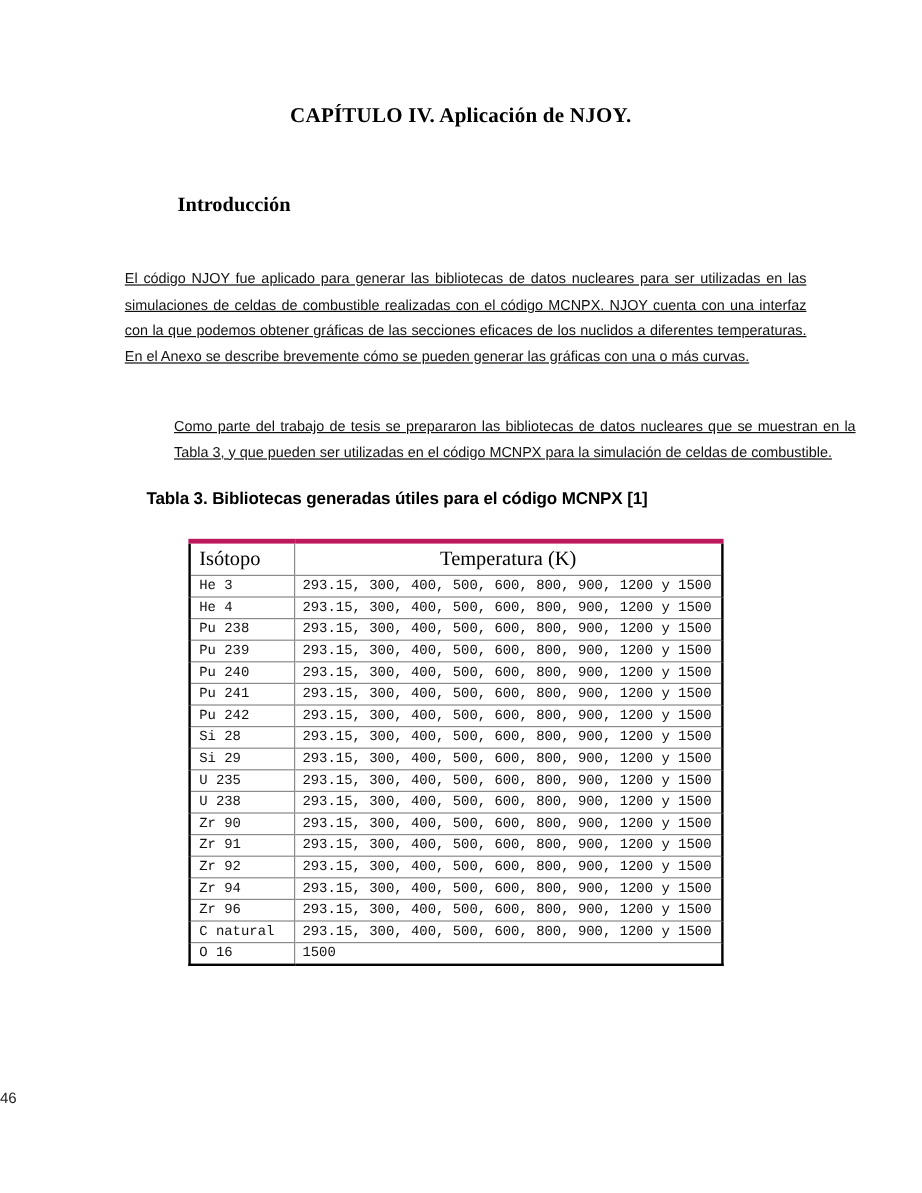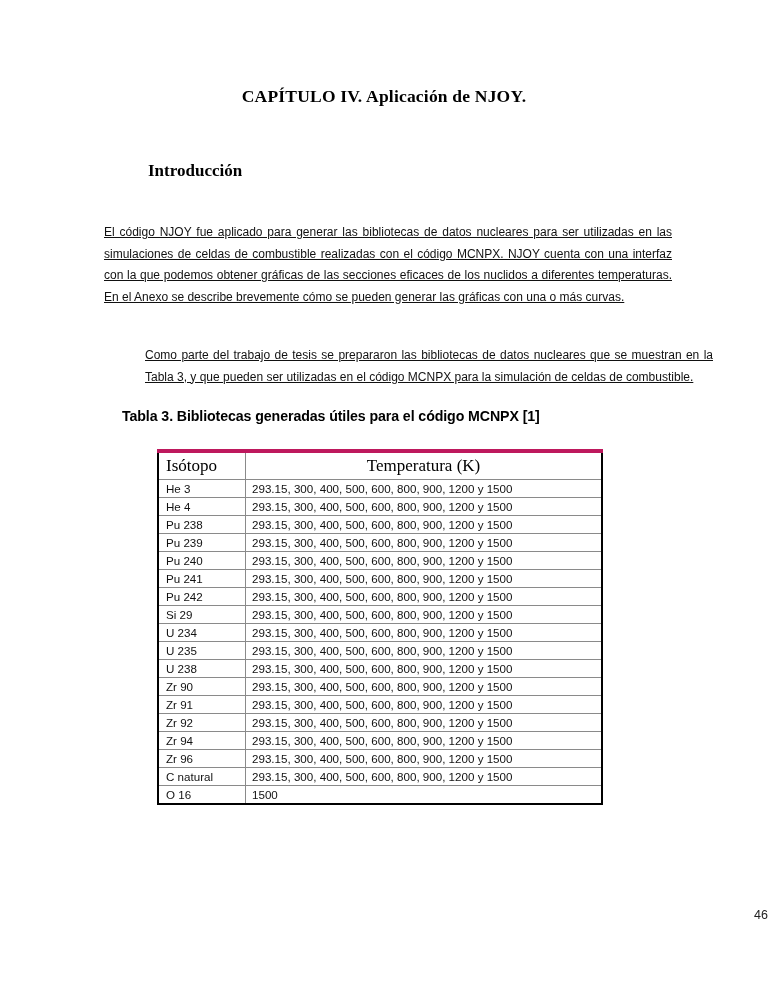--- a/index.html
+++ b/index.html
@@ -109,21 +109,21 @@
     text-align: left;
     padding-left: 7px;
     width: 79px;
   }
   table.libs thead th.col-temp {
     border-right: 2px solid #000;
     text-align: center;
   }
   table.libs tbody td {
     height: 17px;
-    font-family: Liberation Sans, sans-serif;
+    font-family: Liberation Mono, monospace;
     font-size: 11.6px;
     color: #111;
     line-height: 17px;
   }
   table.libs tbody td.cell-iso {
     border-left: 2px solid #000;
     padding-left: 7px;
     width: 79px;
     white-space: nowrap;
   }
@@ -135,21 +135,21 @@
   table.libs tbody tr:last-child td {
     border-bottom: 2px solid #000;
   }
 
   
   .page-number {
     position: absolute;
     top: 908px;
     left: 0;
     width: 768px;
-    text-align: right;
+    text-align: left;
     font-family: "Liberation Sans", sans-serif;
     font-size: 12.5px;
     color: #222;
   }
 </style>
 </head>
 <body>
 
 <div class="page">
 
@@ -194,25 +194,25 @@
           </tr>
           <tr>
             <td class="cell-iso">Pu 241</td>
             <td class="cell-temp">293.15, 300, 400, 500, 600, 800, 900, 1200 y 1500</td>
           </tr>
           <tr>
             <td class="cell-iso">Pu 242</td>
             <td class="cell-temp">293.15, 300, 400, 500, 600, 800, 900, 1200 y 1500</td>
           </tr>
           <tr>
+            <td class="cell-iso">Si 28</td>
+            <td class="cell-temp">293.15, 300, 400, 500, 600, 800, 900, 1200 y 1500</td>
+          </tr>
+          <tr>
             <td class="cell-iso">Si 29</td>
-            <td class="cell-temp">293.15, 300, 400, 500, 600, 800, 900, 1200 y 1500</td>
-          </tr>
-          <tr>
-            <td class="cell-iso">U 234</td>
             <td class="cell-temp">293.15, 300, 400, 500, 600, 800, 900, 1200 y 1500</td>
           </tr>
           <tr>
             <td class="cell-iso">U 235</td>
             <td class="cell-temp">293.15, 300, 400, 500, 600, 800, 900, 1200 y 1500</td>
           </tr>
           <tr>
             <td class="cell-iso">U 238</td>
             <td class="cell-temp">293.15, 300, 400, 500, 600, 800, 900, 1200 y 1500</td>
           </tr>

